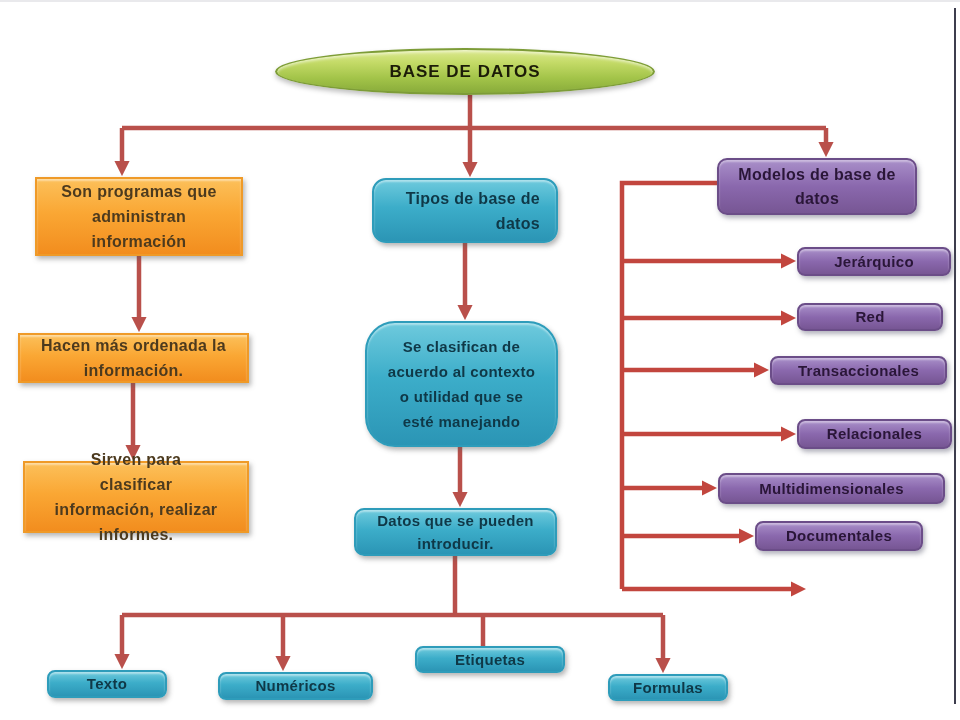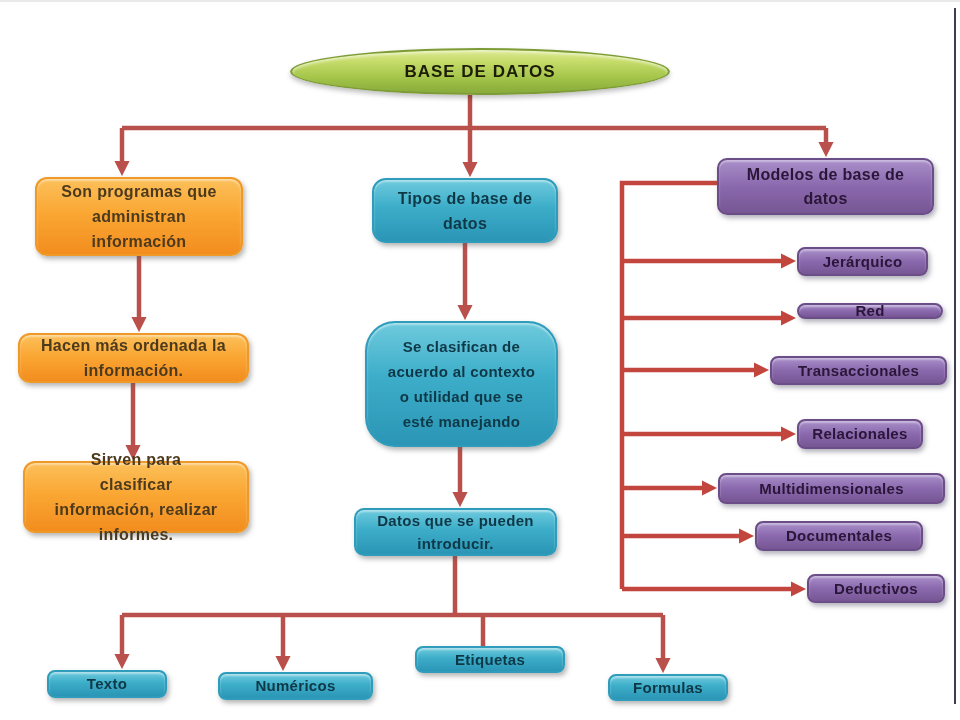--- a/index.html
+++ b/index.html
@@ -22,21 +22,21 @@
   .ellipse{
     background:linear-gradient(180deg,#dce98f 0%,#c3da66 30%,#a3c449 65%,#88ab3a 100%);
     border:2px solid var(--green_border,#7d9c38);
     border-radius:50%;
     color:#1c1c08;font-size:17px;letter-spacing:1px;
     box-shadow:0 3px 5px rgba(0,0,0,.25), inset 0 2px 3px rgba(255,255,255,.55);
   }
   .orange{
     background:linear-gradient(180deg,#fcc05a 0%,#faa734 45%,#f28d1e 100%);
     border:2px solid var(--orange_border,#ef9a28);
-    border-radius:12px;color:#4c3a1e;font-size:16px;line-height:25px;
+    border-radius:0;color:#4c3a1e;font-size:16px;line-height:25px;
     box-shadow:2px 3px 5px rgba(90,90,90,.45), inset 0 2px 2px rgba(255,255,255,.45);
   }
   .teal{
     background:linear-gradient(180deg,#6ecadd 0%,#3cadc9 45%,#2b95b5 100%);
     border:2px solid var(--teal_border,#2e9cba);
     border-radius:14px;color:#0f3847;font-size:16px;line-height:25px;
     box-shadow:2px 3px 5px rgba(90,90,90,.45), inset 0 2px 2px rgba(255,255,255,.45);
   }
   .teal.big{border-radius:30px;font-size:15px;line-height:25px;}
   .teal.small{border-radius:10px;font-size:15px;line-height:23px;}
@@ -89,37 +89,36 @@
     <path class="ln-branch" d="M717,183 L622,183 L622,589"></path>
     <path class="ln-branch" d="M622,261 L790,261" marker-end="url(#mk-branch)"></path>
     <path class="ln-branch" d="M622,318 L790,318" marker-end="url(#mk-branch)"></path>
     <path class="ln-branch" d="M622,370 L763,370" marker-end="url(#mk-branch)"></path>
     <path class="ln-branch" d="M622,434 L790,434" marker-end="url(#mk-branch)"></path>
     <path class="ln-branch" d="M622,488 L711,488" marker-end="url(#mk-branch)"></path>
     <path class="ln-branch" d="M622,536 L748,536" marker-end="url(#mk-branch)"></path>
     <path class="ln-branch" d="M622,589 L800,589" marker-end="url(#mk-branch)"></path>
   </svg>
 
-  <div class="node ellipse" style="left:290px;top:48px;width:380px;height:47px;">BASE DE DATOS</div>
+  <div class="node ellipse" style="left:275px;top:48px;width:380px;height:47px;">BASE DE DATOS</div>
 
   <div class="node orange" style="left:35px;top:177px;width:208px;height:79px;padding:4px 14px;">Son programas que administran información</div>
   <div class="node orange" style="left:18px;top:333px;width:231px;height:50px;padding:2px 12px;">Hacen más ordenada la información.</div>
   <div class="node orange" style="left:23px;top:461px;width:226px;height:72px;padding:2px 28px;">Sirven para clasificar información, realizar informes.</div>
 
-  <div class="node teal" style="left:372px;top:178px;width:186px;height:65px;padding:2px 16px;">Tipos de base de datos</div>
+  <div class="node teal" style="left:372px;top:178px;width:186px;height:65px;padding:2px 16px;text-align:right;">Tipos de base de datos</div>
   <div class="node teal big" style="left:365px;top:321px;width:193px;height:126px;padding:4px 20px;">Se clasifican de acuerdo al contexto o utilidad que se esté manejando</div>
   <div class="node teal small" style="left:354px;top:508px;width:203px;height:48px;padding:2px 10px;">Datos que se pueden introducir.</div>
 
   <div class="node teal leaf" style="left:47px;top:670px;width:120px;height:28px;">Texto</div>
   <div class="node teal leaf" style="left:218px;top:672px;width:155px;height:28px;">Numéricos</div>
   <div class="node teal leaf" style="left:415px;top:646px;width:150px;height:27px;">Etiquetas</div>
   <div class="node teal leaf" style="left:608px;top:674px;width:120px;height:27px;">Formulas</div>
 
-  <div class="node purple" style="left:717px;top:158px;width:217px;height:57px;padding:2px 12px;">Modelos de base de datos</div>
-  <div class="node purple item" style="left:797px;top:247px;width:131px;height:29px;">Jerárquico</div>
-  <div class="node purple item" style="left:797px;top:303px;width:146px;height:16px;">Red</div>
+  <div class="node purple" style="left:717px;top:158px;width:200px;height:57px;padding:2px 12px;">Modelos de base de datos</div>
+  <div class="node purple item" style="left:797px;top:247px;width:154px;height:29px;">Jerárquico</div>
+  <div class="node purple item" style="left:797px;top:303px;width:146px;height:28px;">Red</div>
   <div class="node purple item" style="left:770px;top:356px;width:177px;height:29px;">Transaccionales</div>
-  <div class="node purple item" style="left:797px;top:419px;width:126px;height:30px;">Relacionales</div>
+  <div class="node purple item" style="left:797px;top:419px;width:155px;height:30px;">Relacionales</div>
   <div class="node purple item" style="left:718px;top:473px;width:227px;height:31px;">Multidimensionales</div>
   <div class="node purple item" style="left:755px;top:521px;width:168px;height:30px;">Documentales</div>
-  <div class="node purple item" style="left:807px;top:574px;width:138px;height:29px;">Deductivos</div>
 
 </div>
 
 </body></html>

